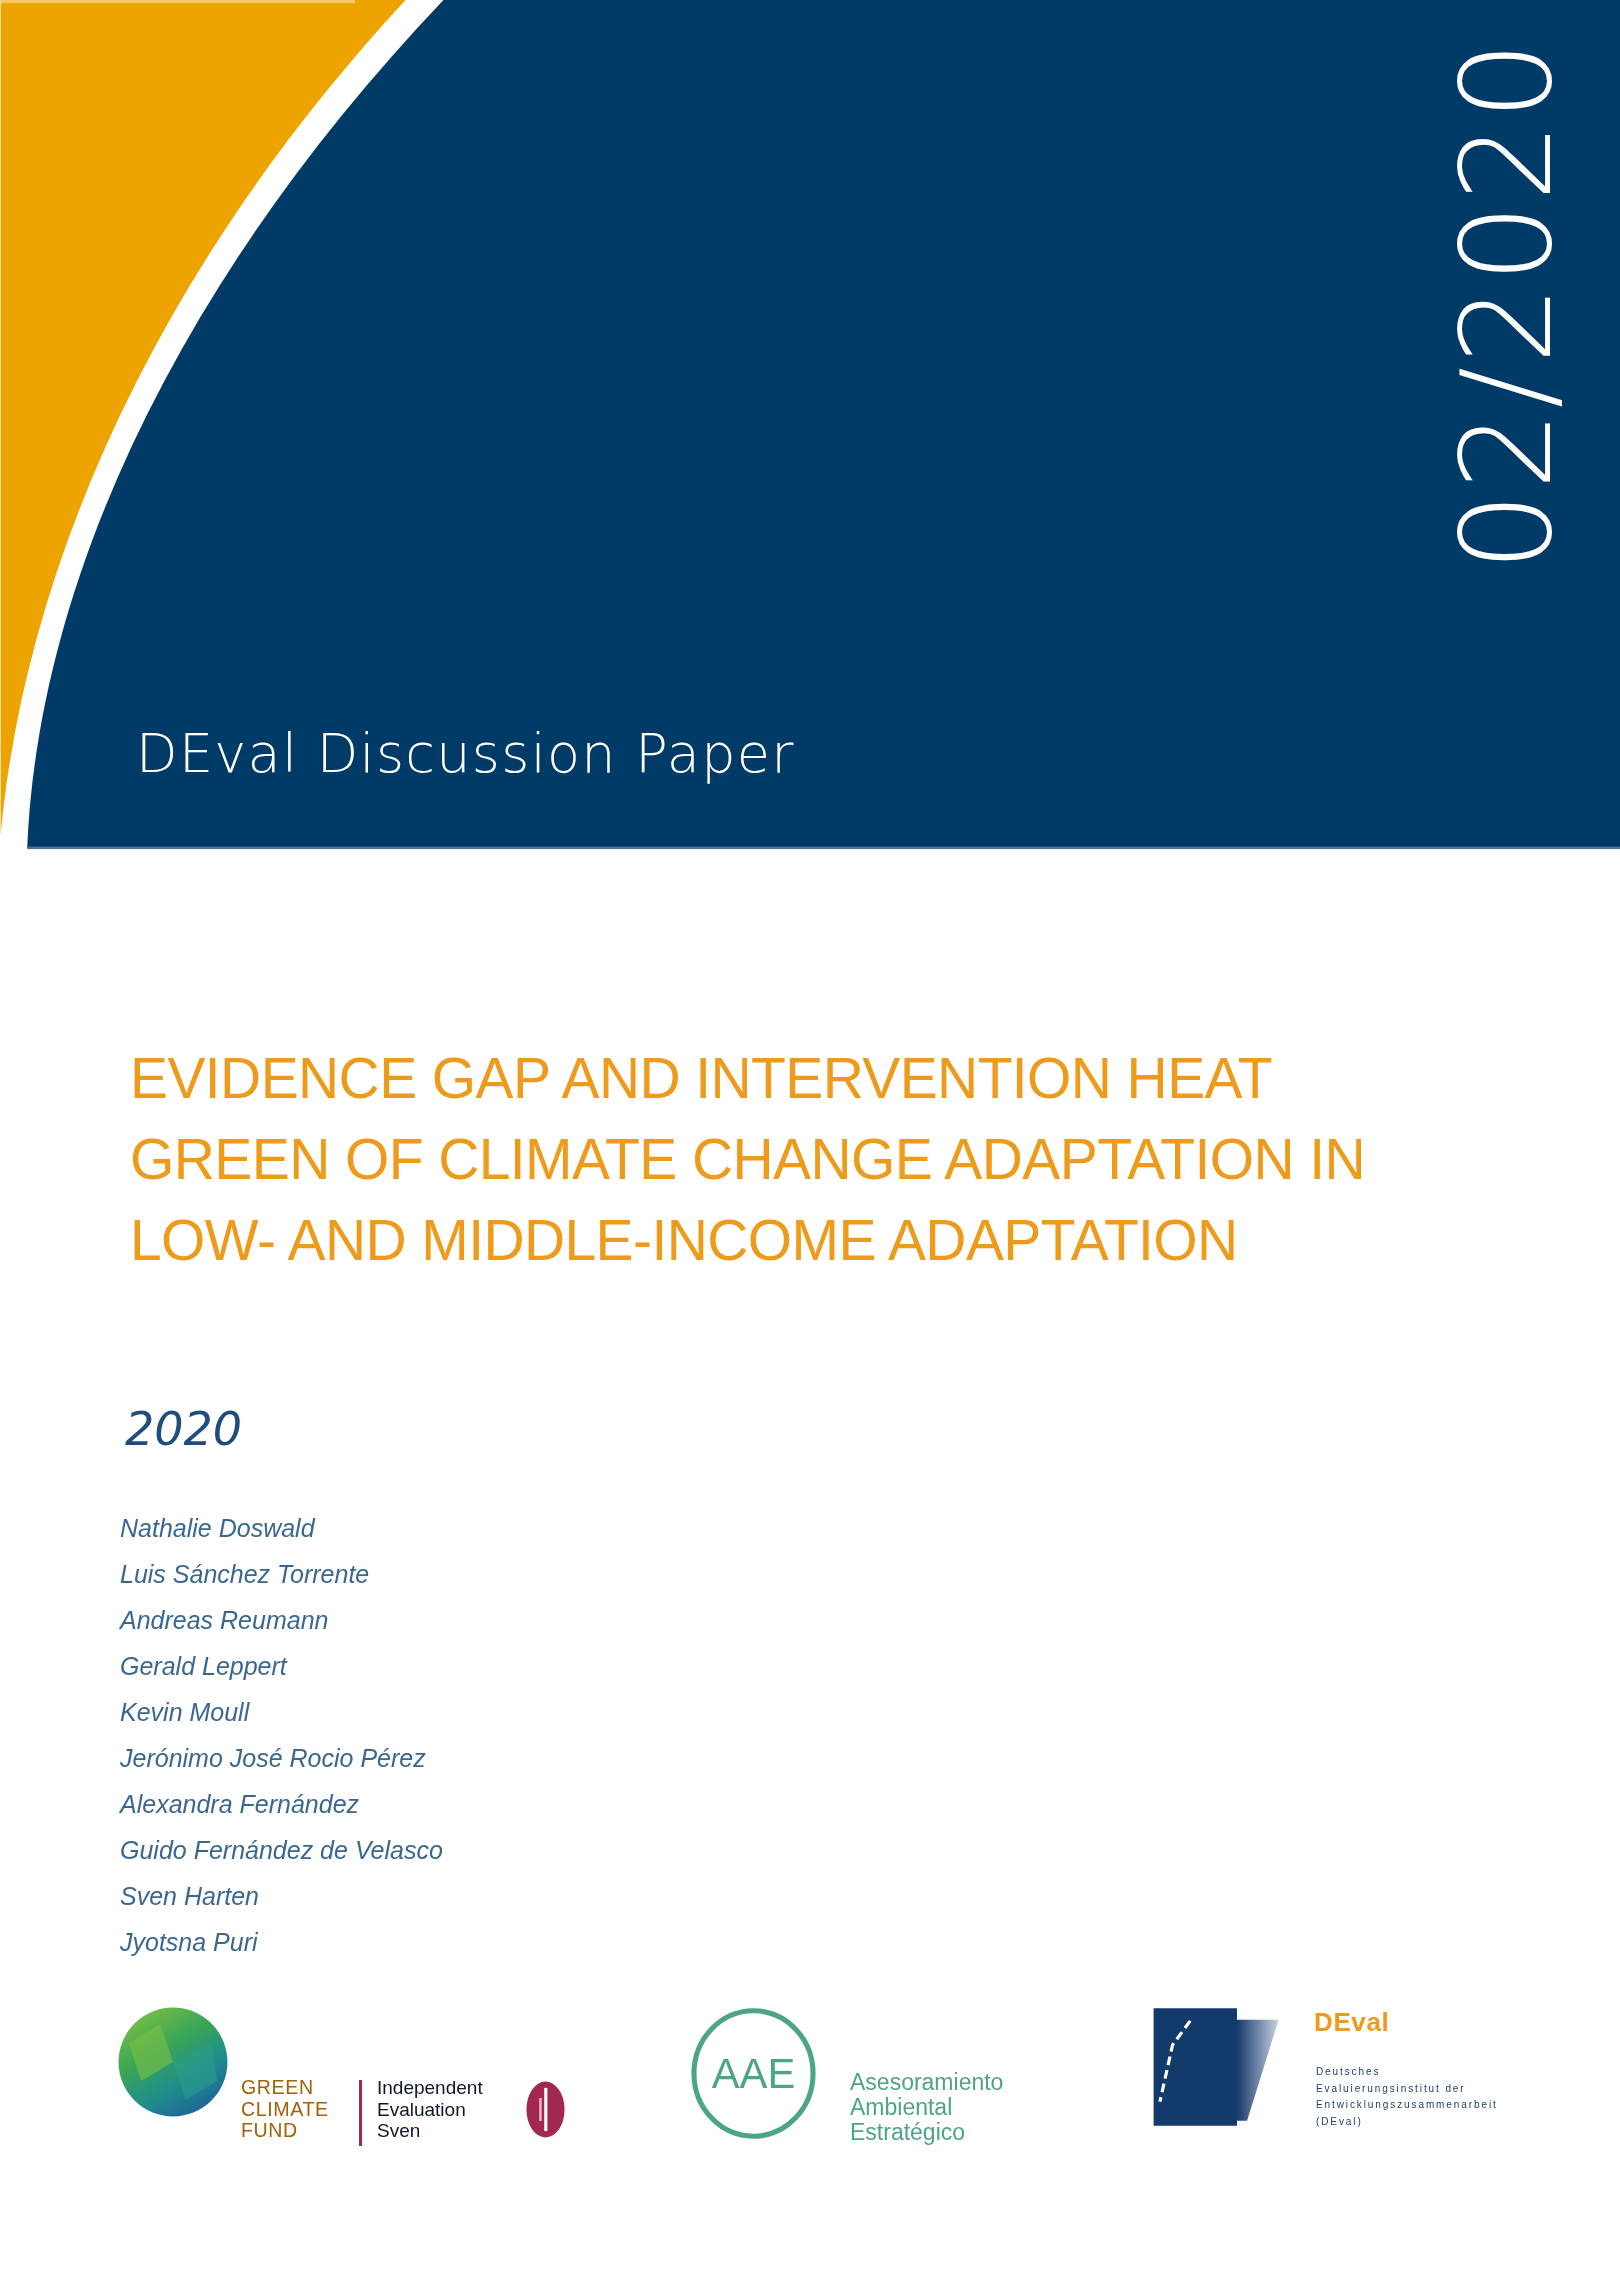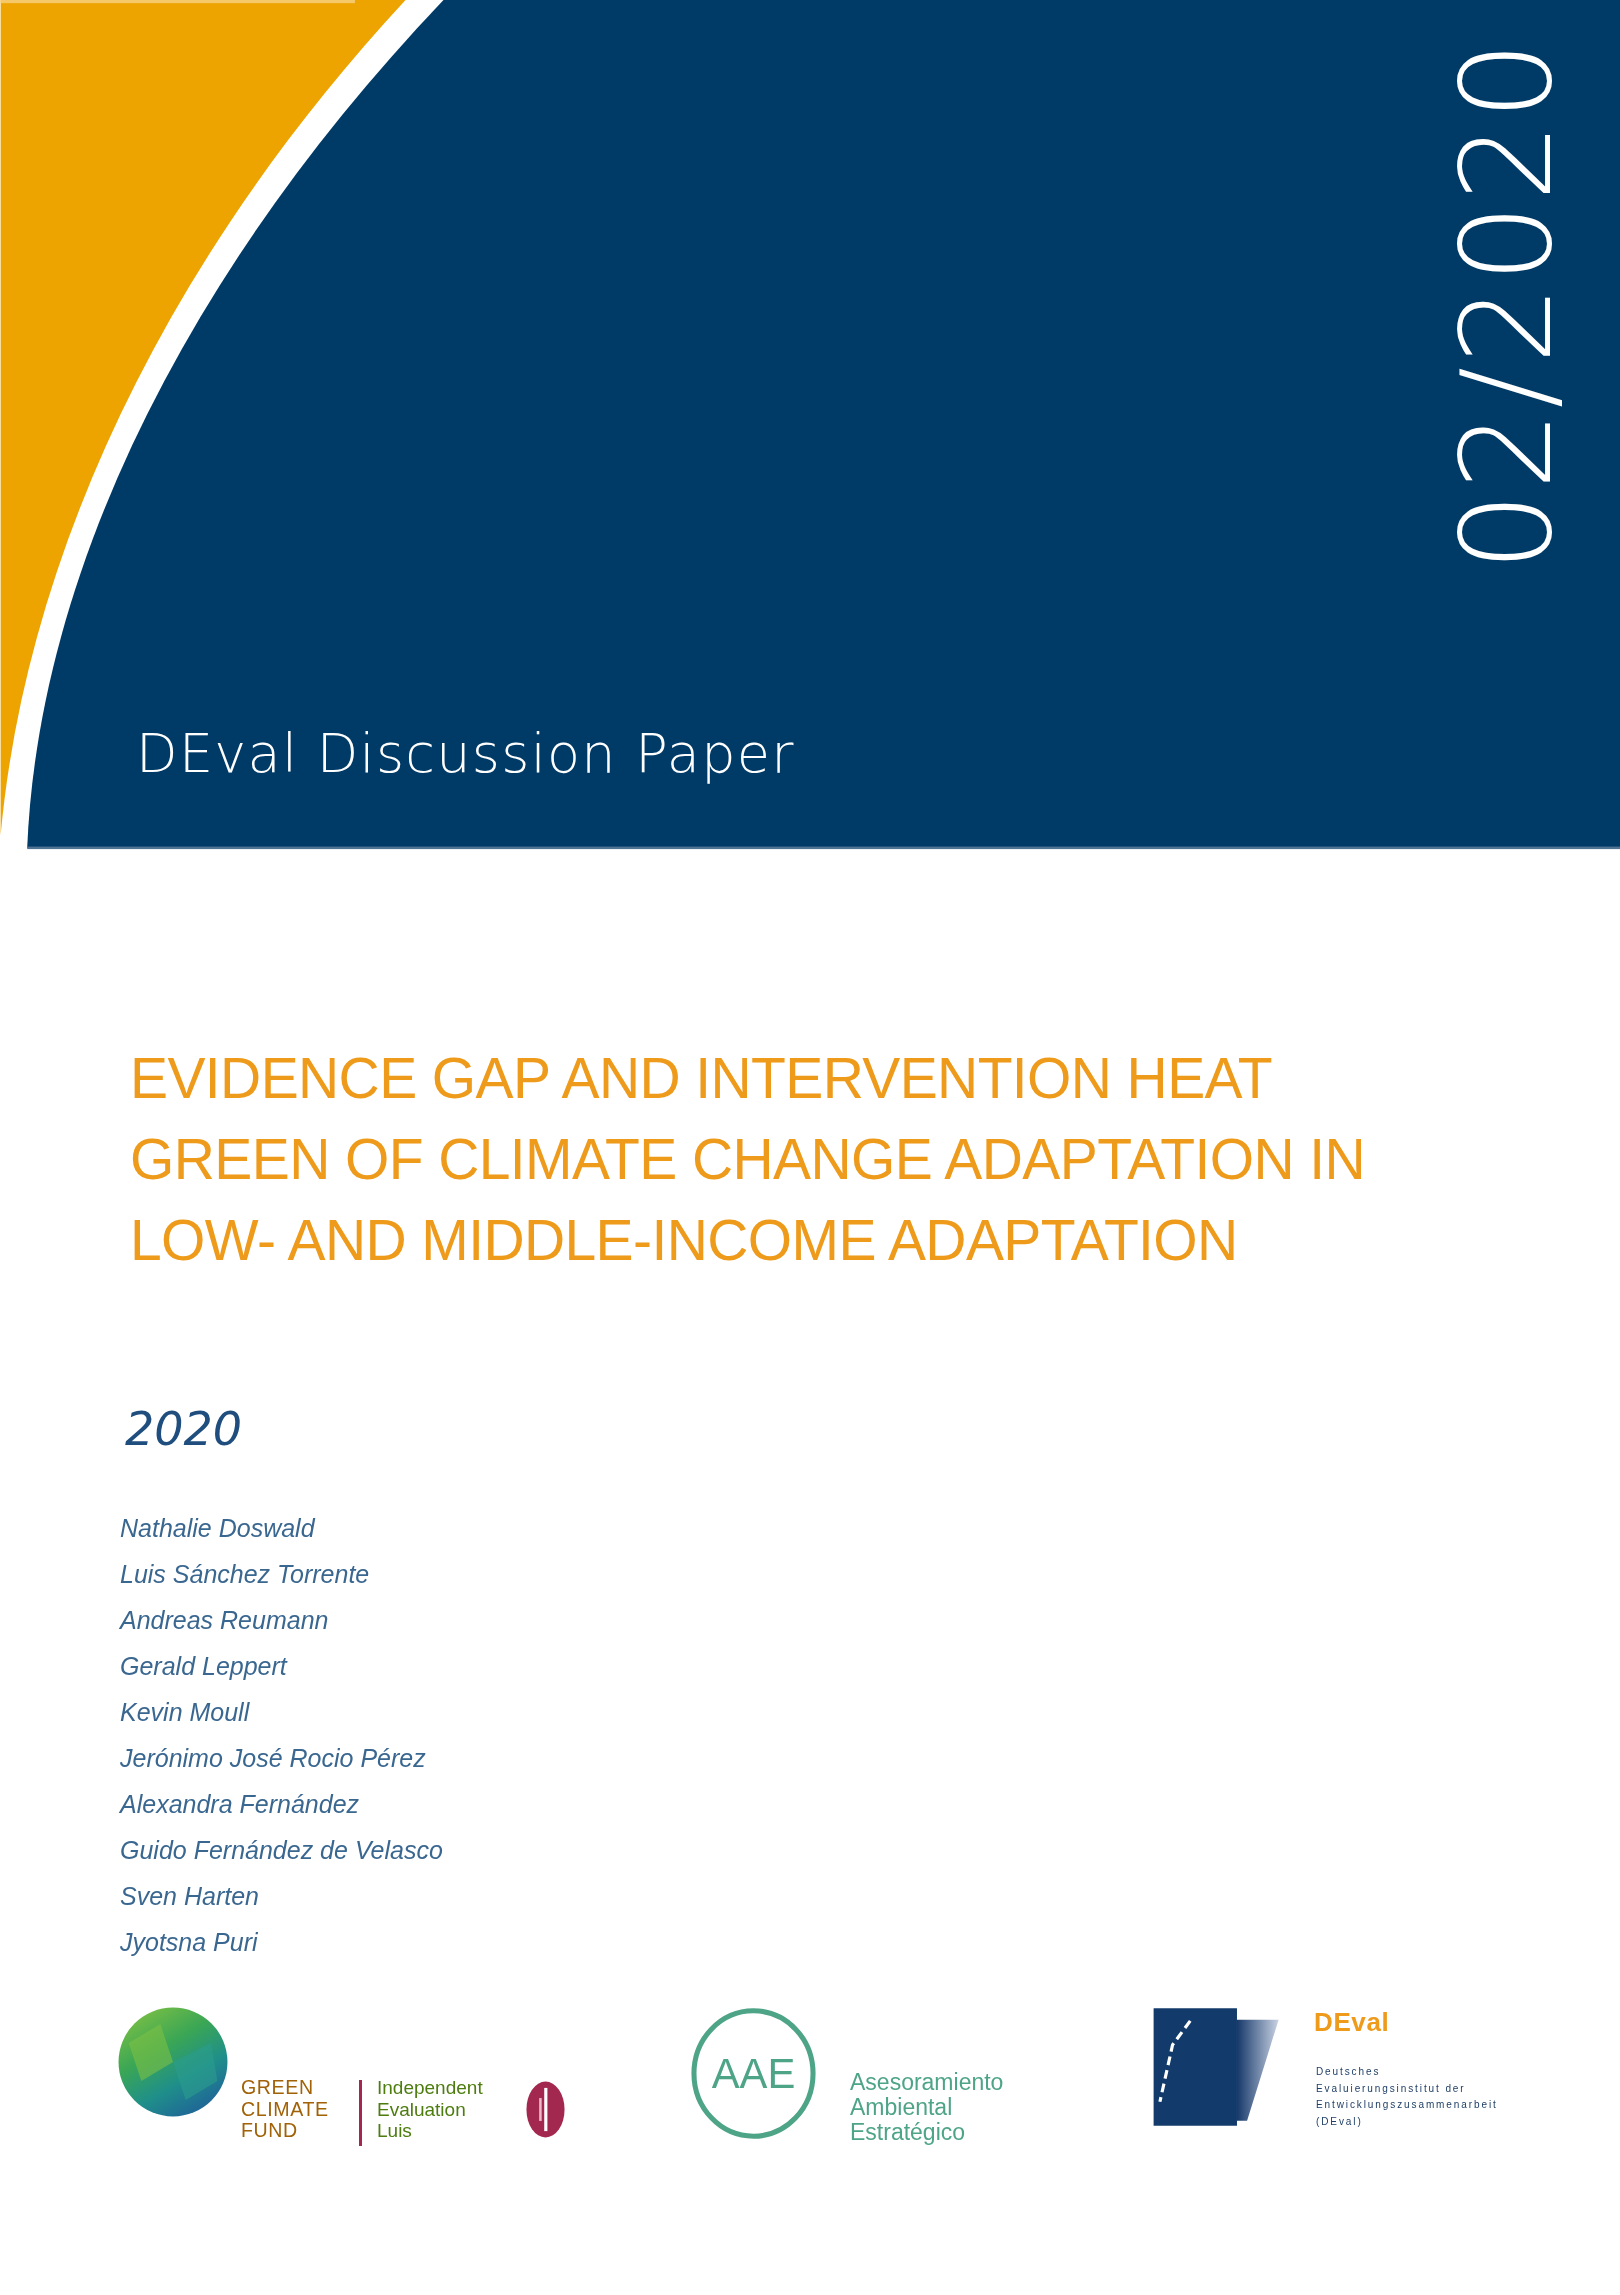--- a/index.html
+++ b/index.html
@@ -52,21 +52,21 @@
   .logos { position: absolute; left: 0; top: 1988px; width: 1621px; height: 203px; }
   .gcf-globe { position: absolute; left: 116px; top: 17px; }
   .gcf-text {
     position: absolute; left: 241px; top: 89px;
     color: #a16207; font-size: 19.6px; line-height: 21.5px; letter-spacing: 0.6px;
     font-family: "Liberation Sans", sans-serif;
   }
   .ieu-rule { position: absolute; left: 359px; top: 92px; width: 2.5px; height: 66px; background: #a3284f; }
   .ieu-text {
     position: absolute; left: 377px; top: 89px;
-    color: #4d7c0f; font-size: 19px; line-height: 21.5px;
+    color: #0f172a; font-size: 19px; line-height: 21.5px;
     font-family: "Liberation Sans", sans-serif;
   }
   .ieu-seal { position: absolute; left: 525px; top: 91px; }
   .aae-circle { position: absolute; left: 690px; top: 19px; }
   .aae-text {
     position: absolute; left: 850px; top: 82px;
     color: #4ea486; font-size: 23px; line-height: 25px;
     font-family: "Liberation Sans", sans-serif;
   }
   .deval-mark { position: absolute; left: 1152px; top: 19px; }
@@ -140,21 +140,21 @@
   </svg>
   <div class="gcf-text">
     <div>GREEN</div>
     <div>CLIMATE</div>
     <div>FUND</div>
   </div>
   <div class="ieu-rule"></div>
   <div class="ieu-text">
     <div>Independent</div>
     <div>Evaluation</div>
-    <div>Luis</div>
+    <div>Sven</div>
   </div>
   <svg class="ieu-seal" width="41" height="61" viewBox="0 0 64 96">
     <ellipse cx="32" cy="48" rx="30" ry="44" fill="#a3284f"></ellipse>
     <rect x="30" y="14" width="5" height="68" fill="#ffffff"></rect>
     <rect x="22" y="30" width="4" height="36" fill="#e9b9c8"></rect>
   </svg>
 
   <svg class="aae-circle" width="127" height="133" viewBox="0 0 200 210">
     <ellipse cx="100" cy="105" rx="94" ry="99" fill="none" stroke="#4ea486" stroke-width="8"></ellipse>
     <text x="100" y="128" text-anchor="middle" font-family="Liberation Sans, sans-serif" font-size="66" fill="#4ea486">AAE</text>

